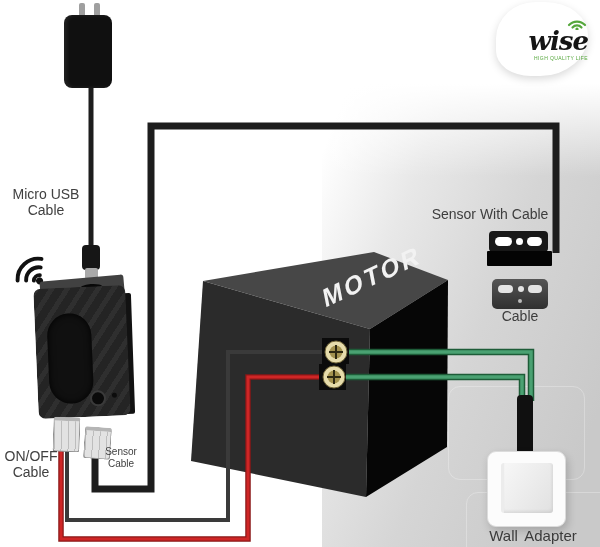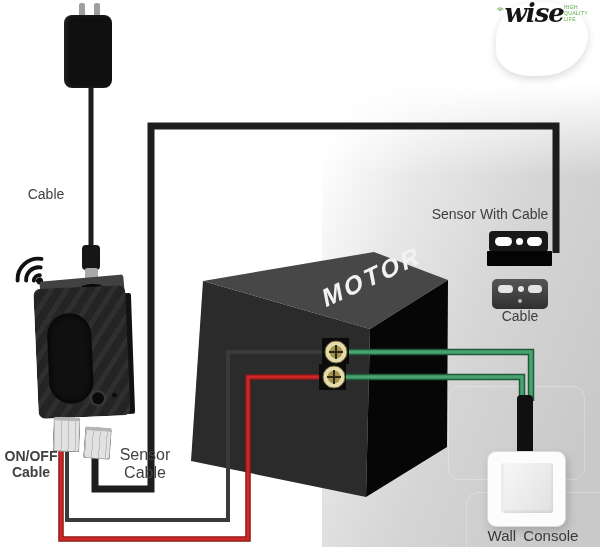--- a/index.html
+++ b/index.html
@@ -35,22 +35,22 @@
   
   .prong{background:#9f9f9f;width:6px;height:16px;border-radius:2px 2px 0 0;}
   .prong1{left:79px;top:3px;} .prong2{left:94px;top:3px;}
   .adapter-body{left:64px;top:15px;width:48px;height:73px;background:#101010;border-radius:8px;
     box-shadow:inset 3px 0 4px rgba(255,255,255,0.08);}
 
   
   .lbl{line-height:1.15;text-align:center;}
   .adapter-label{left:118px;top:33px;width:118px;font-size:17px;color:#3a3a3a;}
   .microusb-label{left:2px;top:186px;width:88px;font-size:14px;}
-  .onoff-label{left:0px;top:448px;width:62px;font-size:14px;font-weight:bold;}
-  .sensorcable-label{left:94px;top:446px;width:54px;font-size:16px;margin-left:24px;}
+  .onoff-label{left:0px;top:448px;width:62px;font-size:14px;}
+  .sensorcable-label{left:94px;top:446px;width:54px;font-size:10px;}
   .swc-label{left:427px;top:206px;width:126px;font-size:14px;color:#3d3d3d;}
   .magnet-label{left:492px;top:308px;width:56px;font-size:14px;color:#3d3d3d;}
   .wallconsole-label{left:476px;top:527px;width:114px;font-size:15px;color:#3a3a3a;word-spacing:3px;}
   .motor-label{left:297px;top:262px;width:150px;text-align:center;font-size:25px;font-weight:bold;
     color:#f2f2f2;letter-spacing:3px;transform:rotate(-25deg) skewX(-14deg);}
 
   
   .wifi{left:5px;top:247px;transform:rotate(-42deg);}
 
   
@@ -91,21 +91,21 @@
   .console-sleeve{left:517px;top:395px;width:16px;height:60px;background:#101010;border-radius:4px;}
   .console-plate{left:487px;top:451px;width:77px;height:74px;background:#fcfcfc;border:1px solid #dcdcdc;border-radius:9px;
     box-shadow:2px 4px 8px rgba(0,0,0,0.18);}
   .console-btn{left:13px;top:11px;width:49px;height:50px;border-radius:3px;border-left:3px solid #ececec;
     background:linear-gradient(125deg,#f7f7f7,#e1e1e1);box-shadow:inset -1px -2px 3px rgba(0,0,0,0.08);}
 
   
   .logo-blob{left:496px;top:2px;width:92px;height:74px;background:#ffffff;
     border-radius:48% 52% 58% 42% / 55% 50% 62% 38%;
     box-shadow:0 3px 8px rgba(0,0,0,0.15);
-    display:flex;align-items:flex-start;justify-content:center;}
+    display:flex;flex-direction:column;align-items:flex-end;justify-content:center;}
   .logo-text{font-family:"DejaVu Serif",serif;font-style:italic;font-weight:bold;font-size:26px;
     color:#151515;line-height:0.85;letter-spacing:-1px;}
   .logo-tagline{font-size:5px;color:var(--logo-green);letter-spacing:0.4px;margin-top:2px;}
 </style>
 </head>
 <body>
 
 <div class="canvas">
 
   <div class="abs wall"></div>
@@ -142,20 +142,21 @@
     </g>
   </svg>
 
   <div class="abs motor-label">MOTOR</div>
 
   <div class="abs prong prong1"></div>
   <div class="abs prong prong2"></div>
   <div class="abs adapter-body"></div>
 
   <div class="abs lbl microusb-label">
+    <div>Micro USB</div>
     <div>Cable</div>
   </div>
   <div class="abs musb-body"></div>
   <div class="abs musb-tip"></div>
 
   <svg class="abs wifi" width="46" height="42" viewBox="0 0 40 36">
     <path d="M6 20 A 18 18 0 0 1 34 20" fill="none" stroke="#111" stroke-width="3.4" stroke-linecap="round"></path>
     <path d="M11.5 25 A 11 11 0 0 1 28.5 25" fill="none" stroke="#111" stroke-width="3.4" stroke-linecap="round"></path>
     <path d="M16.5 29.5 A 5 5 0 0 1 23.5 29.5" fill="none" stroke="#111" stroke-width="3.4" stroke-linecap="round"></path>
     <circle cx="20" cy="33" r="3" fill="#111"></circle>
@@ -197,21 +198,21 @@
       <div class="m-pill m-pill-b"></div>
     </div>
     <div class="magnet-dot"></div>
   </div>
   <div class="abs lbl magnet-label">Cable</div>
 
   <div class="abs console-sleeve"></div>
   <div class="abs console-plate">
     <div class="abs console-btn"></div>
   </div>
-  <div class="abs lbl wallconsole-label">Wall  Console</div>
+  <div class="abs lbl wallconsole-label">Wall  Adapter</div>
 
   <div class="abs logo-blob">
     <svg width="22" height="13" viewBox="0 0 22 13">
       <path d="M3 8 A 11 11 0 0 1 19 8" fill="none" stroke="var(--logo-green)" stroke-width="2.2" stroke-linecap="round"></path>
       <path d="M6.5 10.5 A 6 6 0 0 1 15.5 10.5" fill="none" stroke="var(--logo-green)" stroke-width="2.2" stroke-linecap="round"></path>
       <circle cx="11" cy="12" r="1.6" fill="var(--logo-green)"></circle>
     </svg>
     <div class="logo-text">wise</div>
     <div class="logo-tagline">HIGH QUALITY LIFE</div>
   </div>

